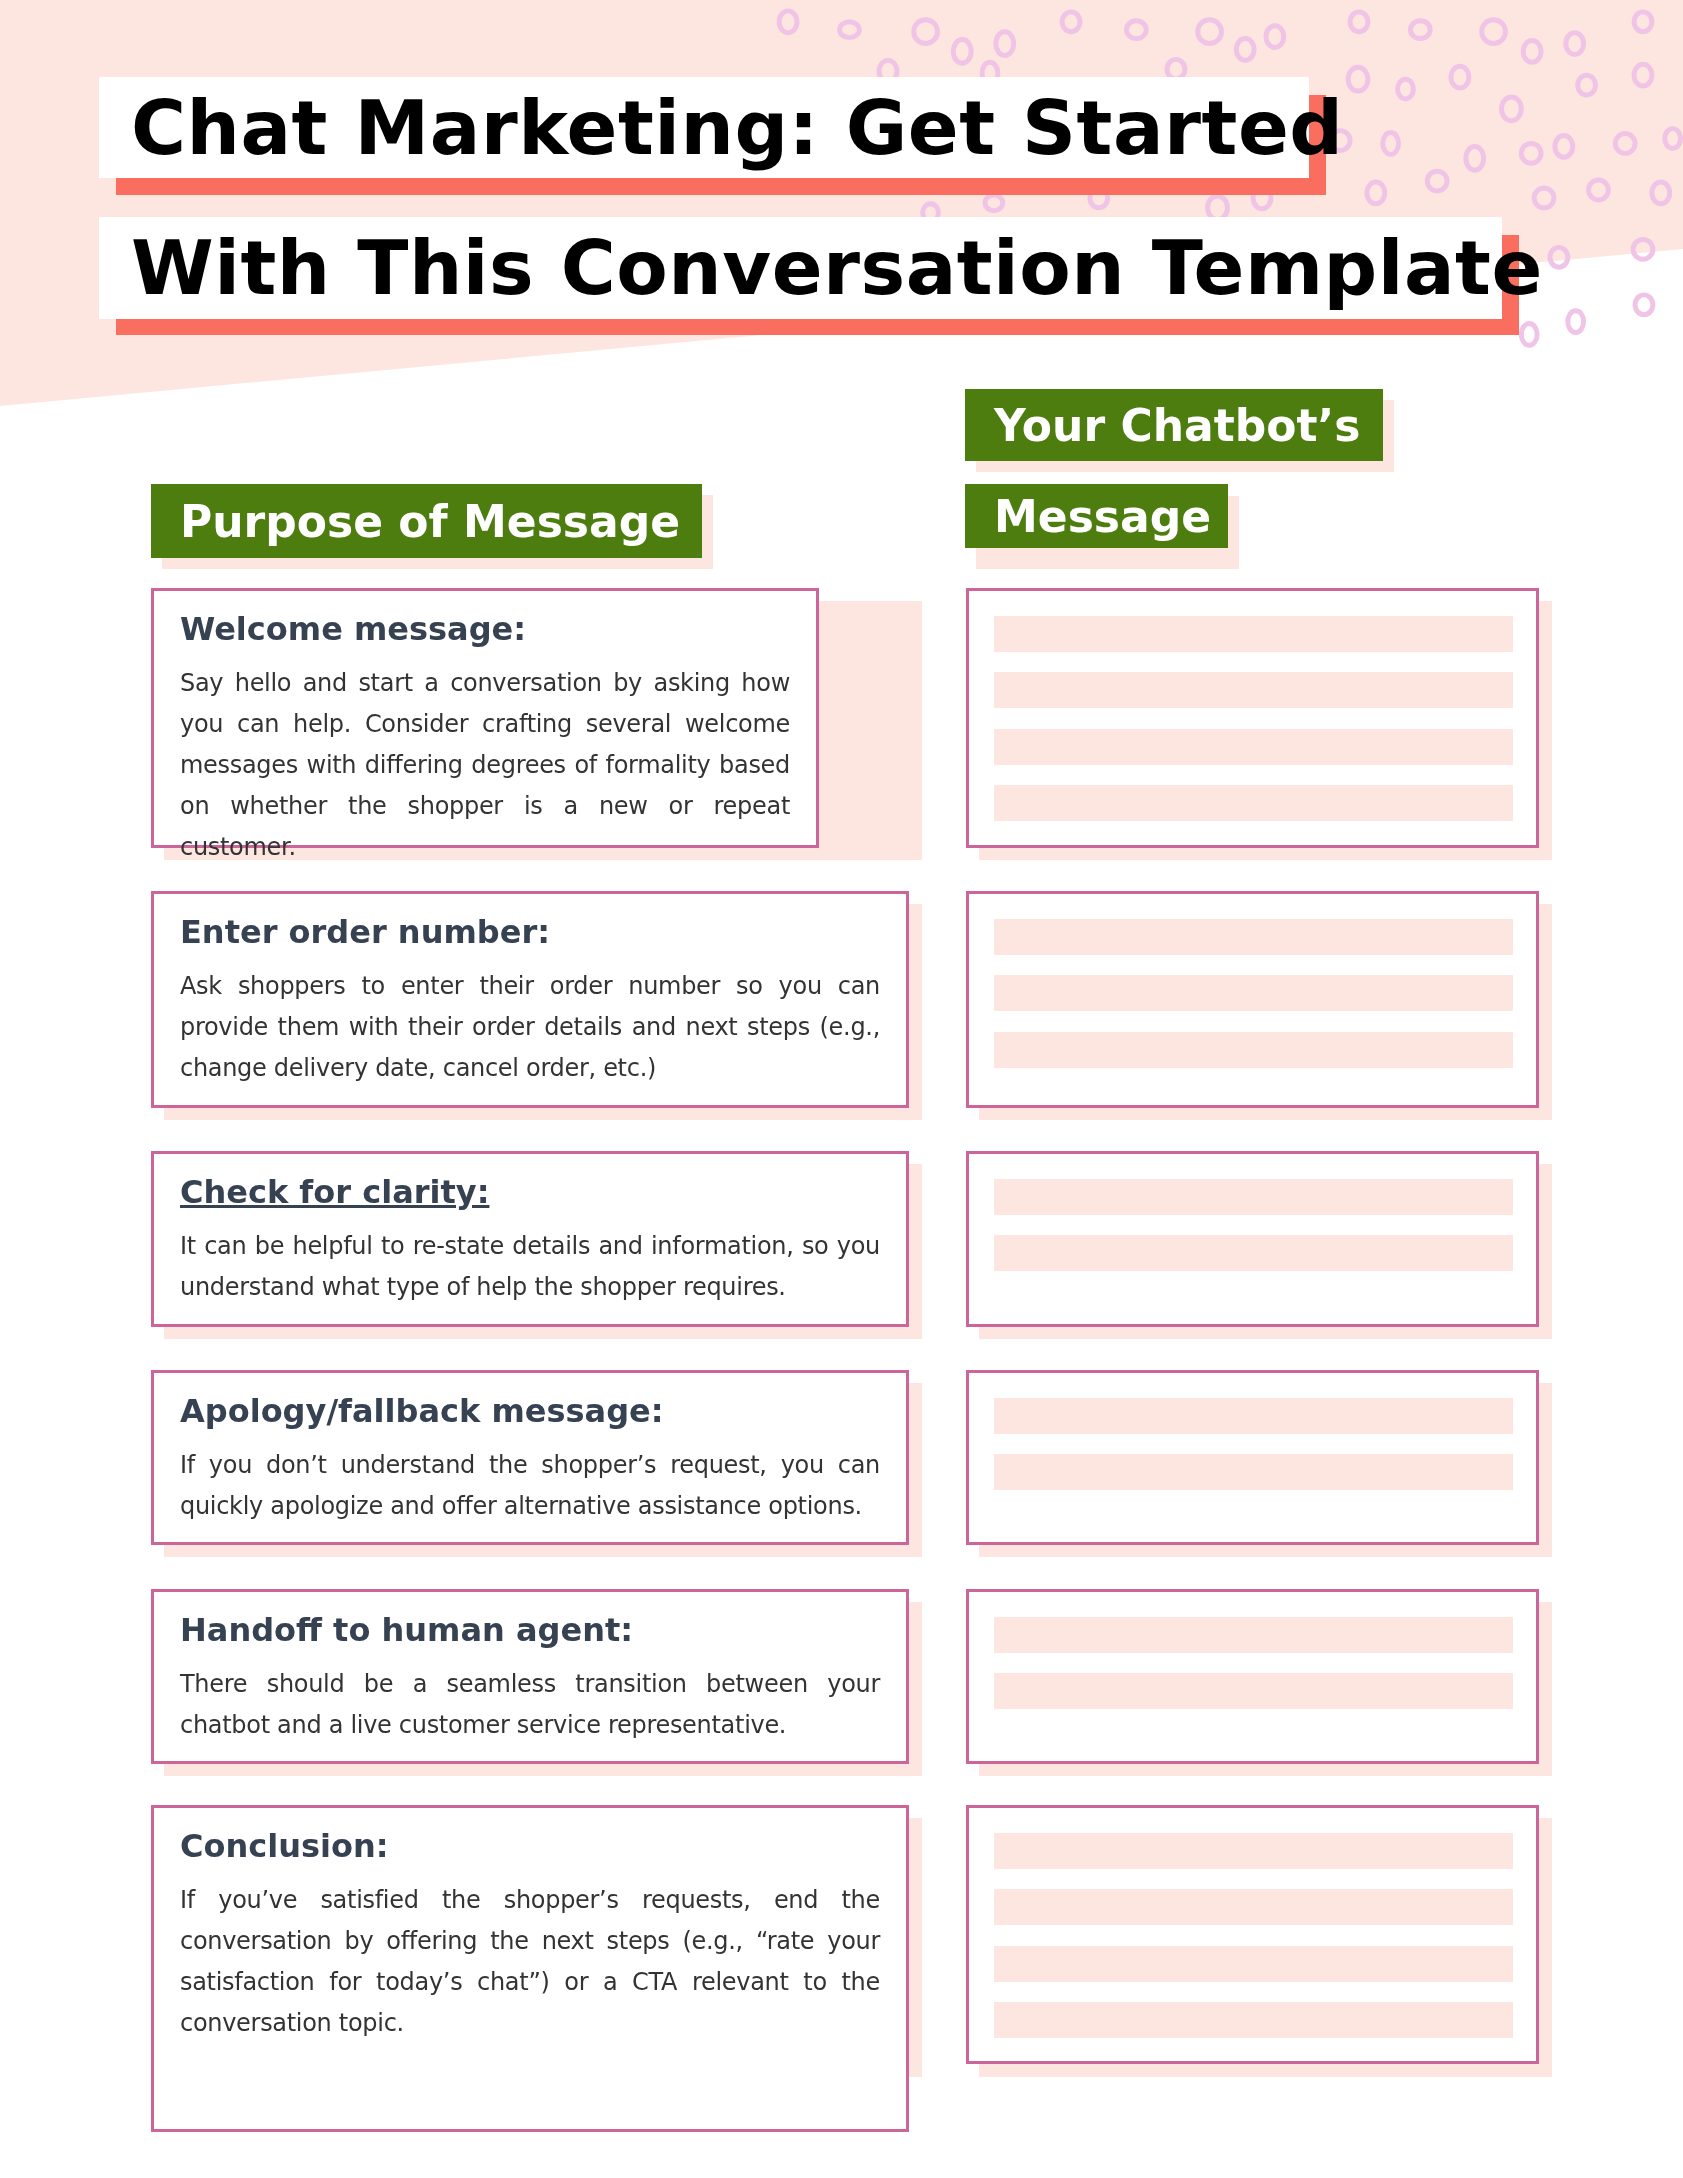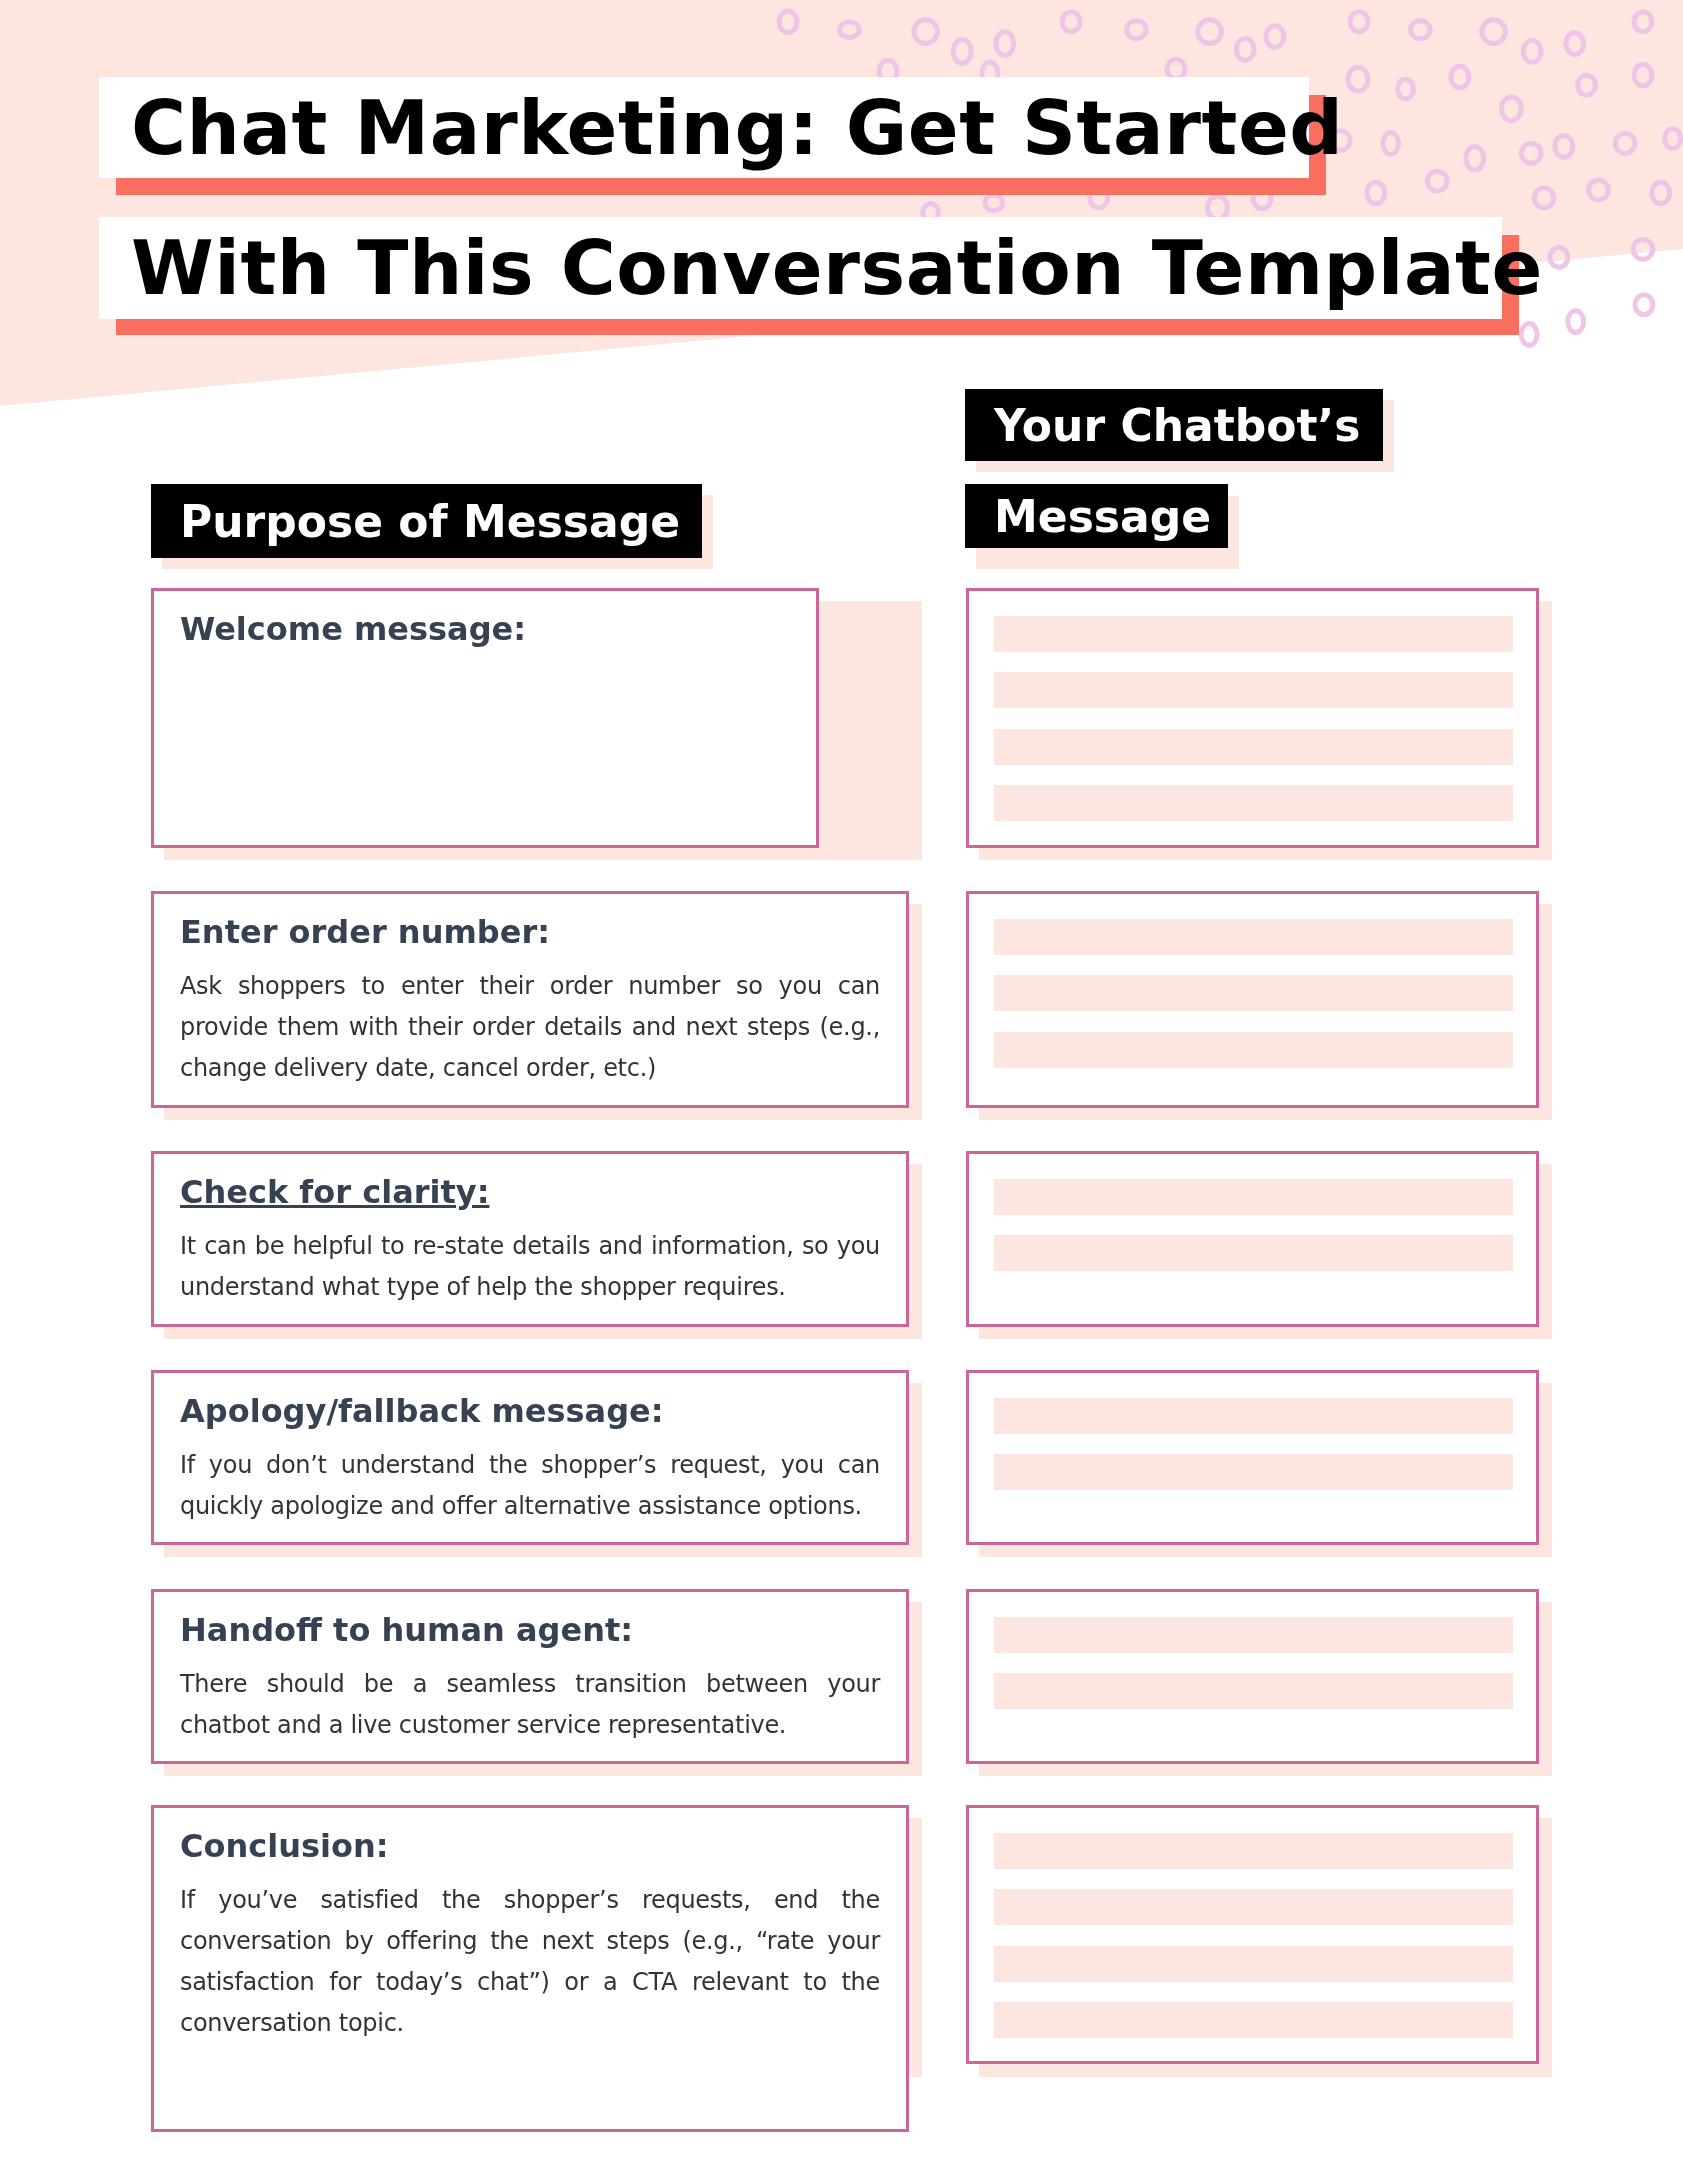--- a/index.html
+++ b/index.html
@@ -17,21 +17,21 @@
   .title-shadow { position: absolute; background: #fa6e60; }
   .title-box {
     position: absolute; background: #ffffff;
     display: flex; align-items: center;
     box-sizing: border-box; padding-left: 32px;
     font-family: "DejaVu Sans", sans-serif; font-weight: bold;
     font-size: 75px; letter-spacing: 0.5px; color: #000000; white-space: nowrap;
   }
   .hdr-shadow { position: absolute; background: #fde6df; }
   .hdr-box {
-    position: absolute; background: #000000; color: #ffffff;
+    position: absolute; background: #4d7c0f; color: #ffffff;
     font-family: "DejaVu Sans", sans-serif; font-weight: bold;
     font-size: 44px; box-sizing: border-box; padding-left: 29px;
     display: flex; align-items: center; white-space: nowrap;
   }
   .card-shadow { position: absolute; background: #fde6df; }
   .card {
     position: absolute; background: #ffffff; box-sizing: border-box;
     border: 3px solid #cc6599;
   }
   .card-title {
@@ -116,20 +116,21 @@
 
 <div class="hdr-shadow" style="left:976px; top:400px; width:418px; height:72px;"></div>
 <div class="hdr-box" style="left:965px; top:389px; width:418px; height:72px;">Your Chatbot’s</div>
 <div class="hdr-shadow" style="left:976px; top:496px; width:263px; height:73px;"></div>
 <div class="hdr-box" style="left:965px; top:484px; width:263px; height:64px;">Message</div>
 
 <div>
   <div class="card-shadow" style="left:164px; top:601px; width:758px; height:259px;"></div>
   <div class="card" style="left:151px; top:588px; width:668px; height:260px;">
     <div class="card-title" style="top:18px;">Welcome message:</div>
+    <div class="card-body" style="top:72px;">Say hello and start a conversation by asking how you can help. Consider crafting several welcome messages with differing degrees of formality based on whether the shopper is a new or repeat customer.</div>
   </div>
   <div class="card-shadow" style="left:979px; top:601px; width:573px; height:259px;"></div>
   <div class="card" style="left:966px; top:588px; width:573px; height:260px;">
     <div class="bar" style="top:25px;"></div>
     <div class="bar" style="top:81px;"></div>
     <div class="bar" style="top:138px;"></div>
     <div class="bar" style="top:194px;"></div>
   </div>
 </div>
 

